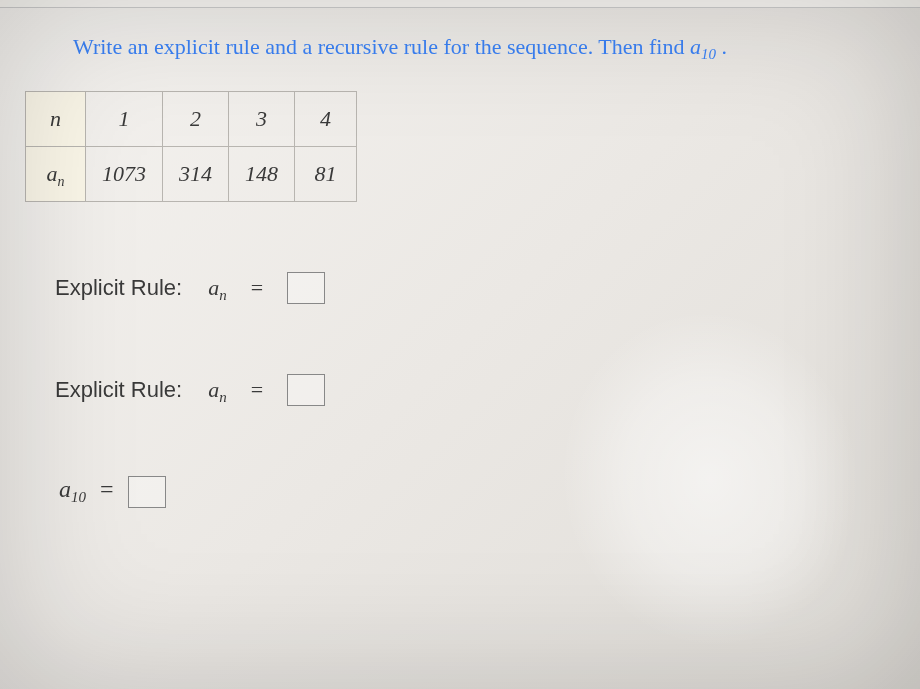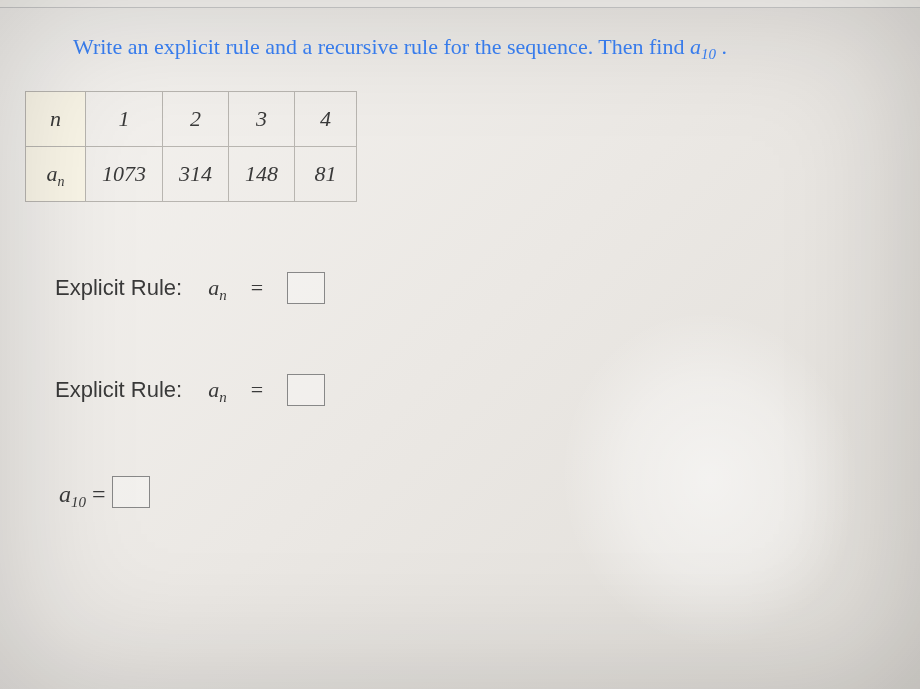--- a/index.html
+++ b/index.html
@@ -78,22 +78,22 @@
       height: 32px;
       border: 1px solid #888;
       background: rgba(255,255,255,0.3);
       vertical-align: middle;
     }
     .a10-line {
       font-size: 24px;
       color: #3a3a3a;
       margin-left: 34px;
       display: flex;
-      align-items: flex-end;
-      gap: 2px;
+      align-items: flex-start;
+      gap: 10px;
     }
     .glare {
       position: absolute;
       right: 60px;
       bottom: 40px;
       width: 300px;
       height: 340px;
       background: radial-gradient(ellipse at center, rgba(255,255,255,0.55) 0%, rgba(255,255,255,0.35) 40%, rgba(255,255,255,0) 70%);
       transform: rotate(-8deg);
       pointer-events: none;

